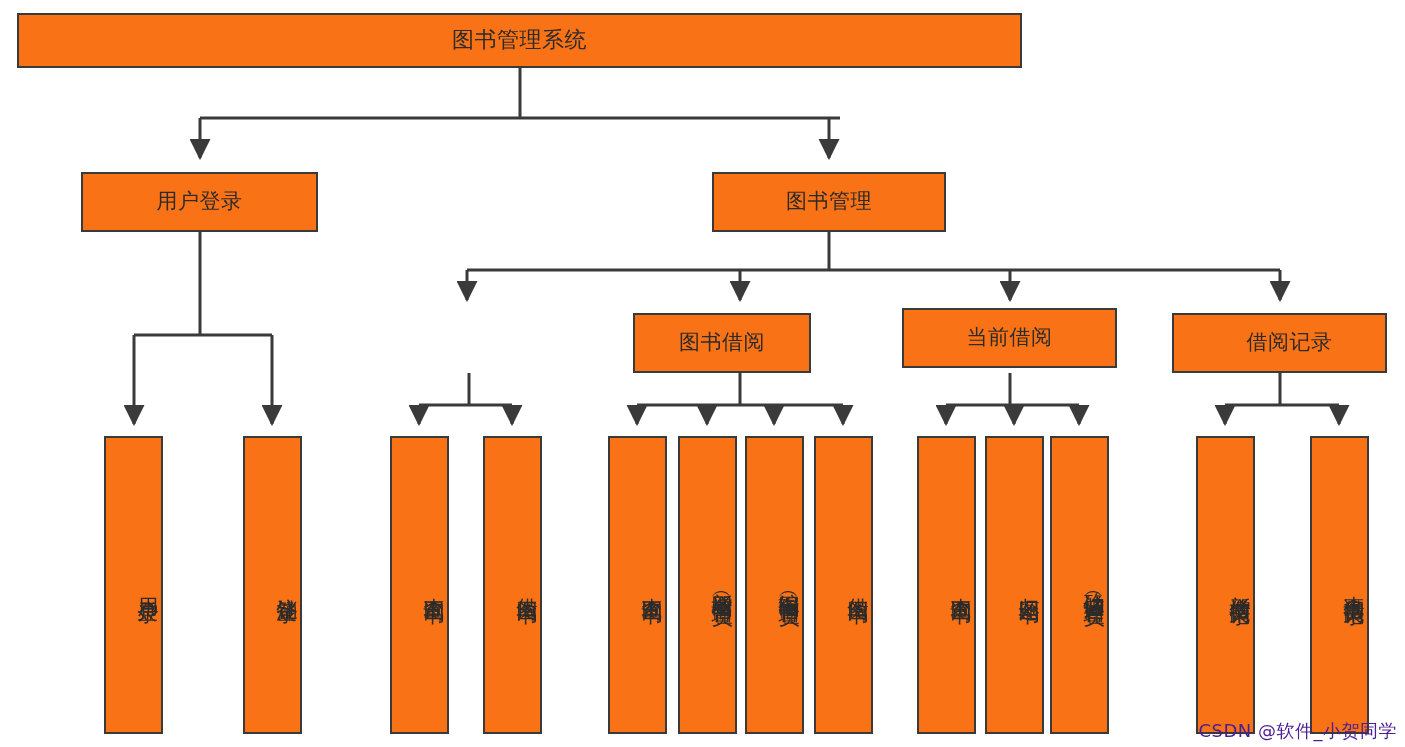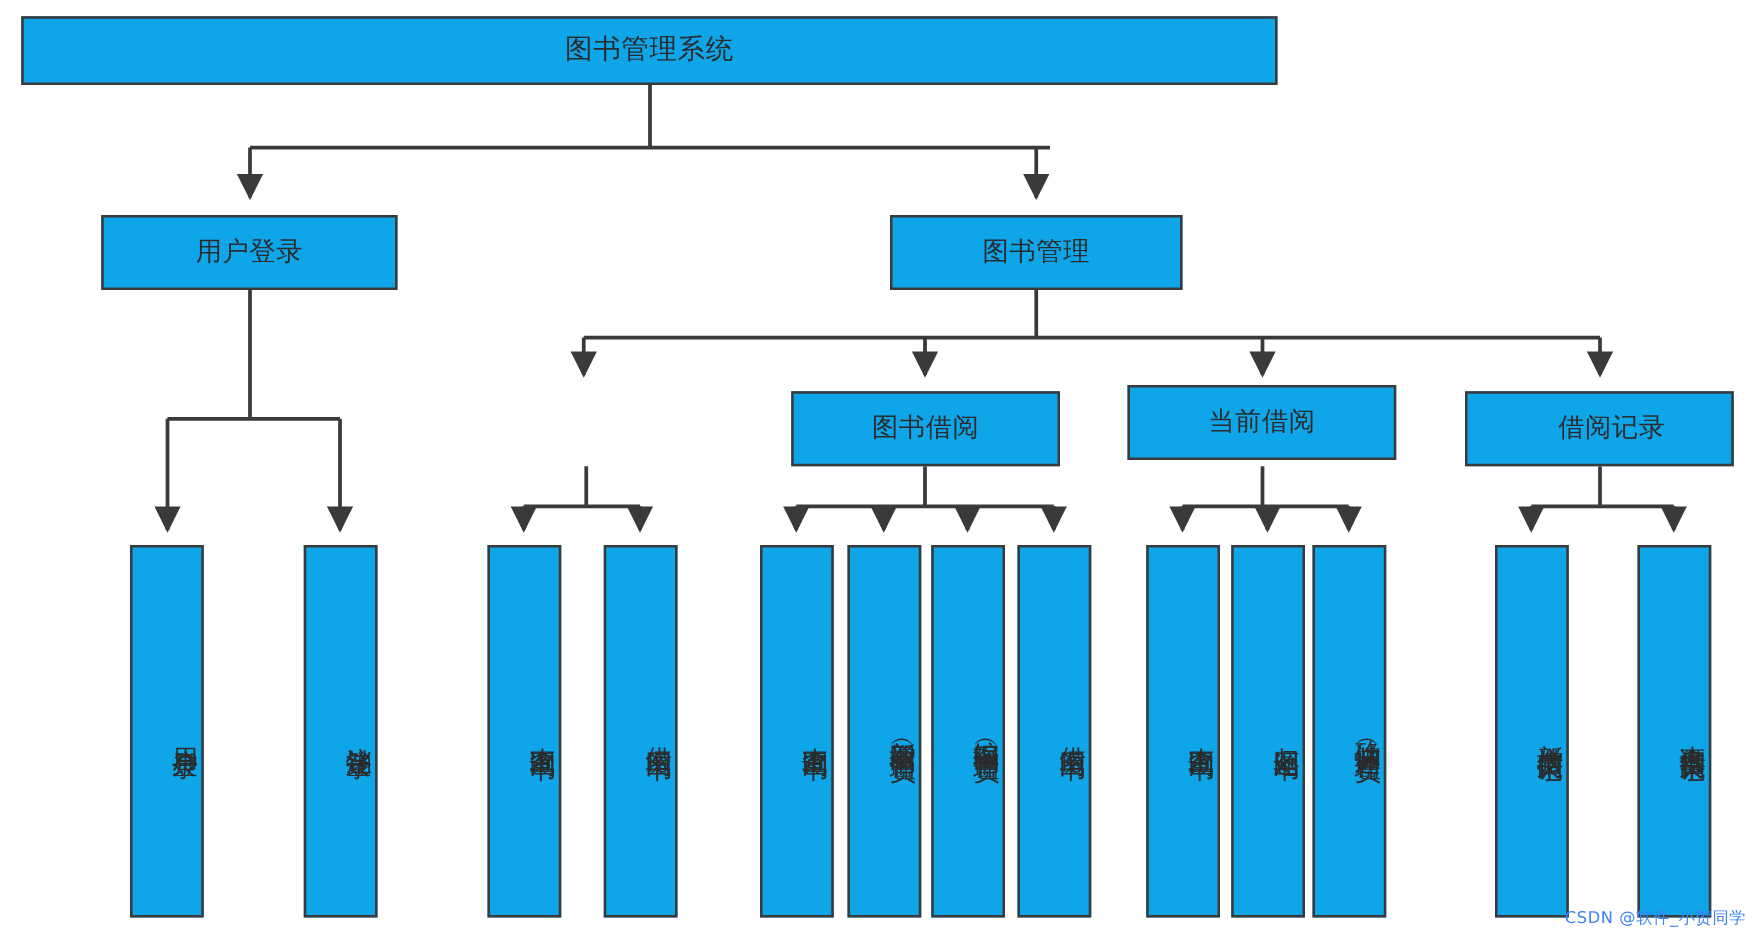--- a/index.html
+++ b/index.html
@@ -20,21 +20,21 @@
     left: 0;
     top: 0;
     width: 1405px;
     height: 747px;
     pointer-events: none;
   }
   .node {
     position: absolute;
     box-sizing: border-box;
     border: 2px solid #3a3a3a;
-    background: #0ea5e9;
+    background: #f97316;
     display: flex;
     align-items: center;
     justify-content: center;
     color: #2b2b2b;
     letter-spacing: 0.5px;
   }
   .node.horizontal {
     font-size: 21px;
     line-height: 1.2;
   }
@@ -56,22 +56,22 @@
     white-space: pre-line;
   }
   .node.vertical .label {
     writing-mode: vertical-rl;
     text-orientation: upright;
   }
   #watermark {
     position: absolute;
     right: 8px;
     bottom: 4px;
-    font-size: 13px;
-    color: #3b82f6;
+    font-size: 18px;
+    color: #4c1d95;
     letter-spacing: 0.5px;
     user-select: none;
   }
 </style>
 </head>
 <body>
 
 <div id="canvas">
 
   <svg id="connectors" viewBox="0 0 1405 747" xmlns="http://www.w3.org/2000/svg">
@@ -128,21 +128,21 @@
     <span class="label">图书管理系统</span>
   </div>
 
   <div class="node horizontal" style="left:81px; top:172px; width:237px; height:60px;">
     <span class="label">用户登录</span>
   </div>
   <div class="node horizontal" style="left:712px; top:172px; width:234px; height:60px;">
     <span class="label">图书管理</span>
   </div>
 
-  <div class="node horizontal" style="left:633px; top:313px; width:215px; height:60px;">
+  <div class="node horizontal" style="left:633px; top:313px; width:178px; height:60px;">
     <span class="label">图书借阅</span>
   </div>
   <div class="node horizontal" style="left:902px; top:308px; width:215px; height:60px;">
     <span class="label">当前借阅</span>
   </div>
   <div class="node horizontal" style="left:1172px; top:313px; width:215px; height:60px;padding-left:20px;">
     <span class="label">借阅记录</span>
   </div>
 
   <div class="node vertical" style="left:104px; top:436px; width:59px; height:298px;">

